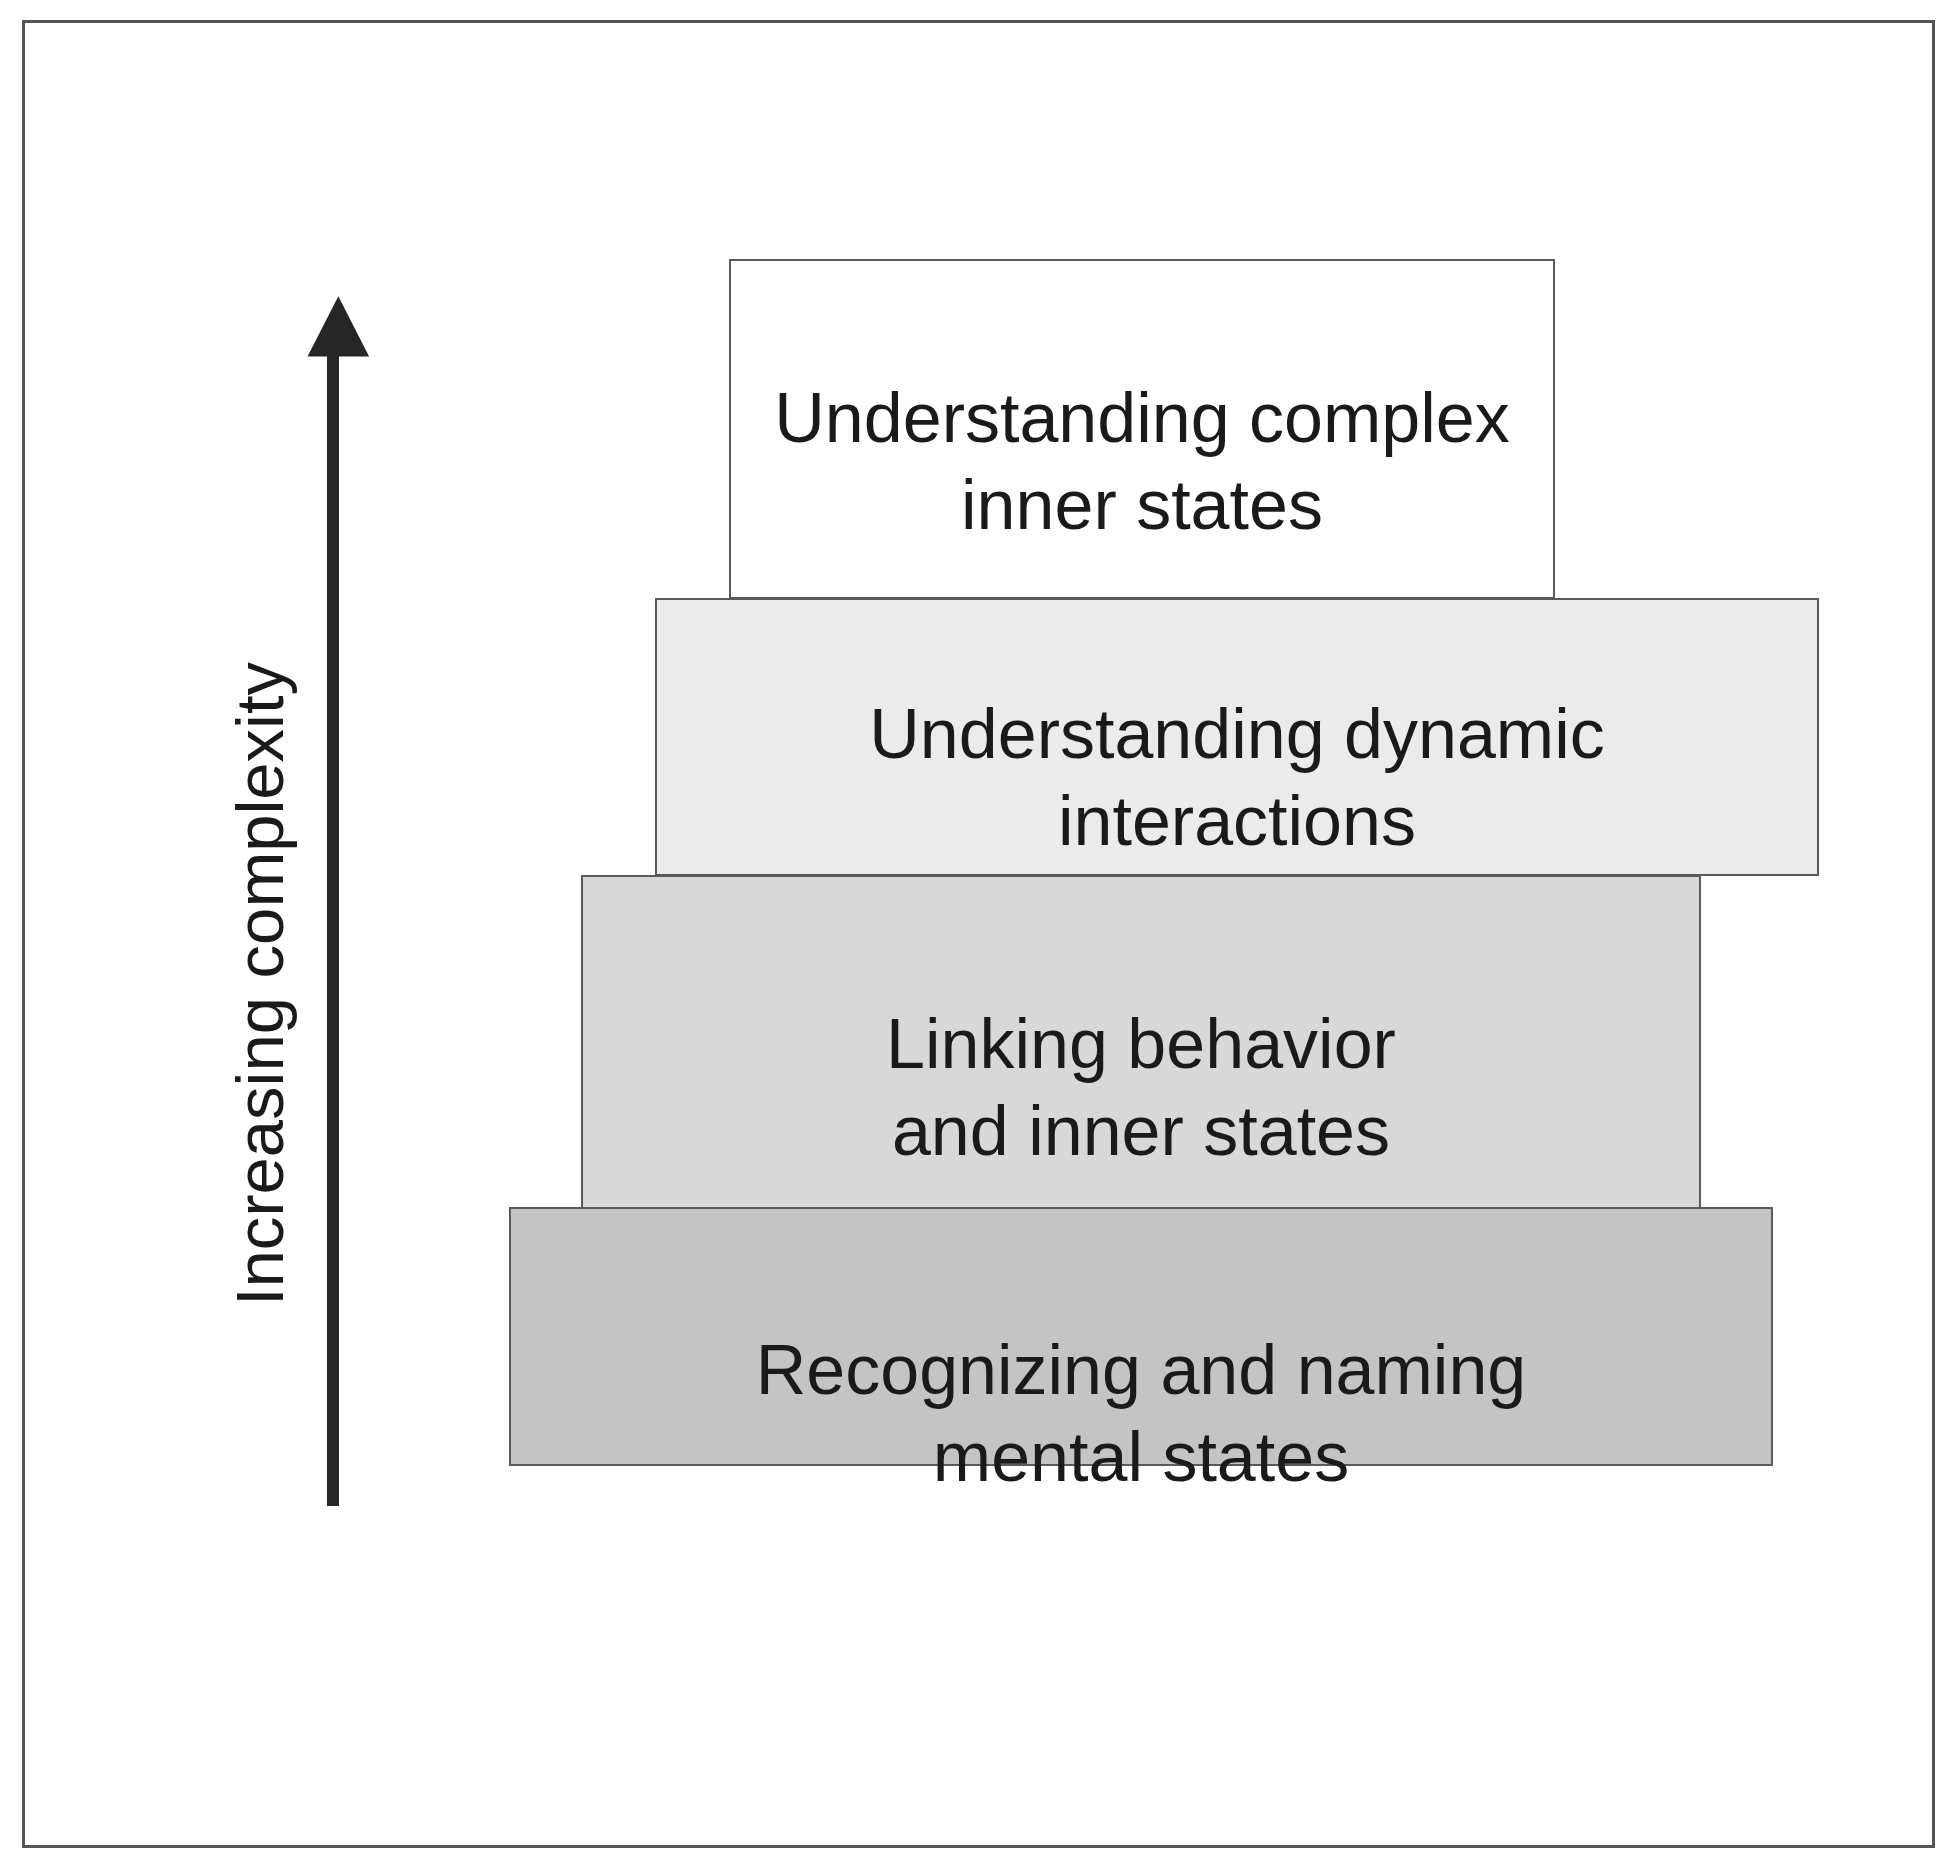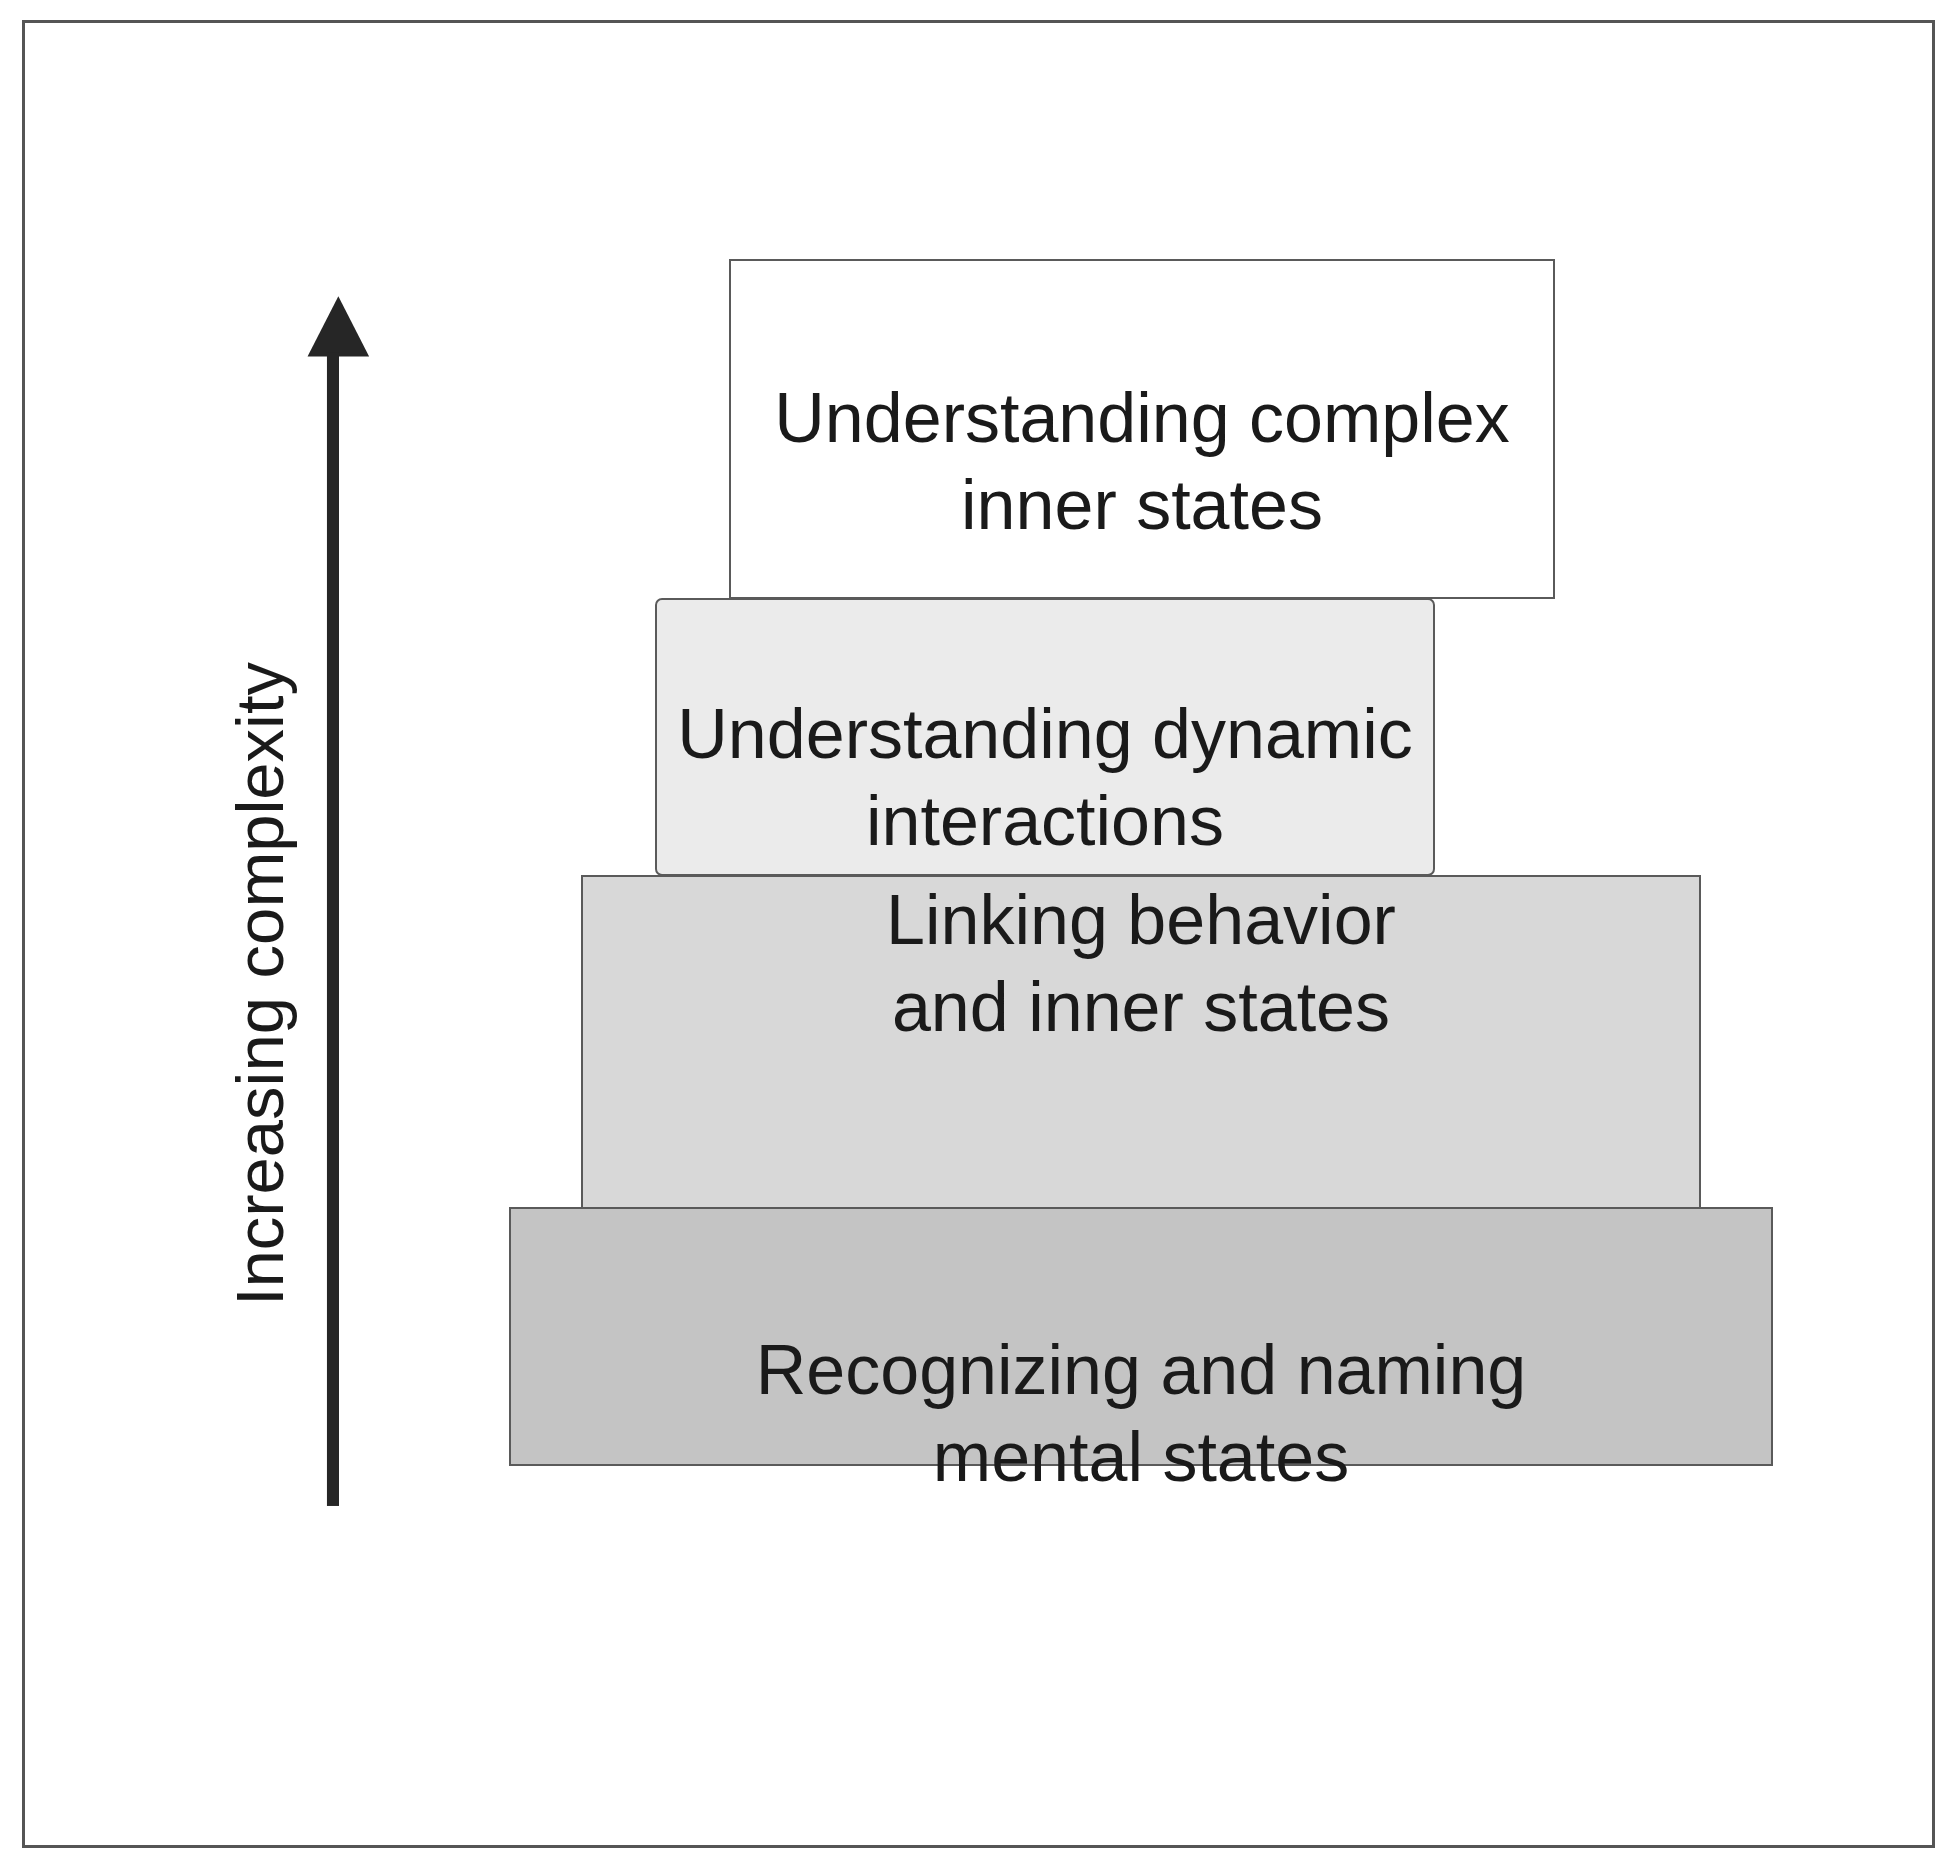--- a/index.html
+++ b/index.html
@@ -67,31 +67,31 @@
   }
   #tier-1 {
     left: 704px;  top: 236px;
     width: 826px; height: 340px;
     background: #ffffff;
     align-items: flex-end;
     padding-bottom: 48px;
   }
   #tier-2 {
     left: 630px;   top: 575px;
-    width: 780px; height: 278px;
+    width: 1164px; height: 278px;
     background: #ebebeb;
     align-items: flex-start;
     padding-top: 91px;
-    border-radius: 7px;
   }
   #tier-3 {
     left: 556px;   top: 852px;
     width: 1120px; height: 394px;
     background: #d8d8d8;
     align-items: flex-start;
+    padding-top: 124px;
   }
   #tier-4 {
     left: 484px;   top: 1184px;
     width: 1264px; height: 259px;
     background: #c4c4c4;
     align-items: flex-start;
     padding-top: 118px;
   }
 </style>
 </head>

